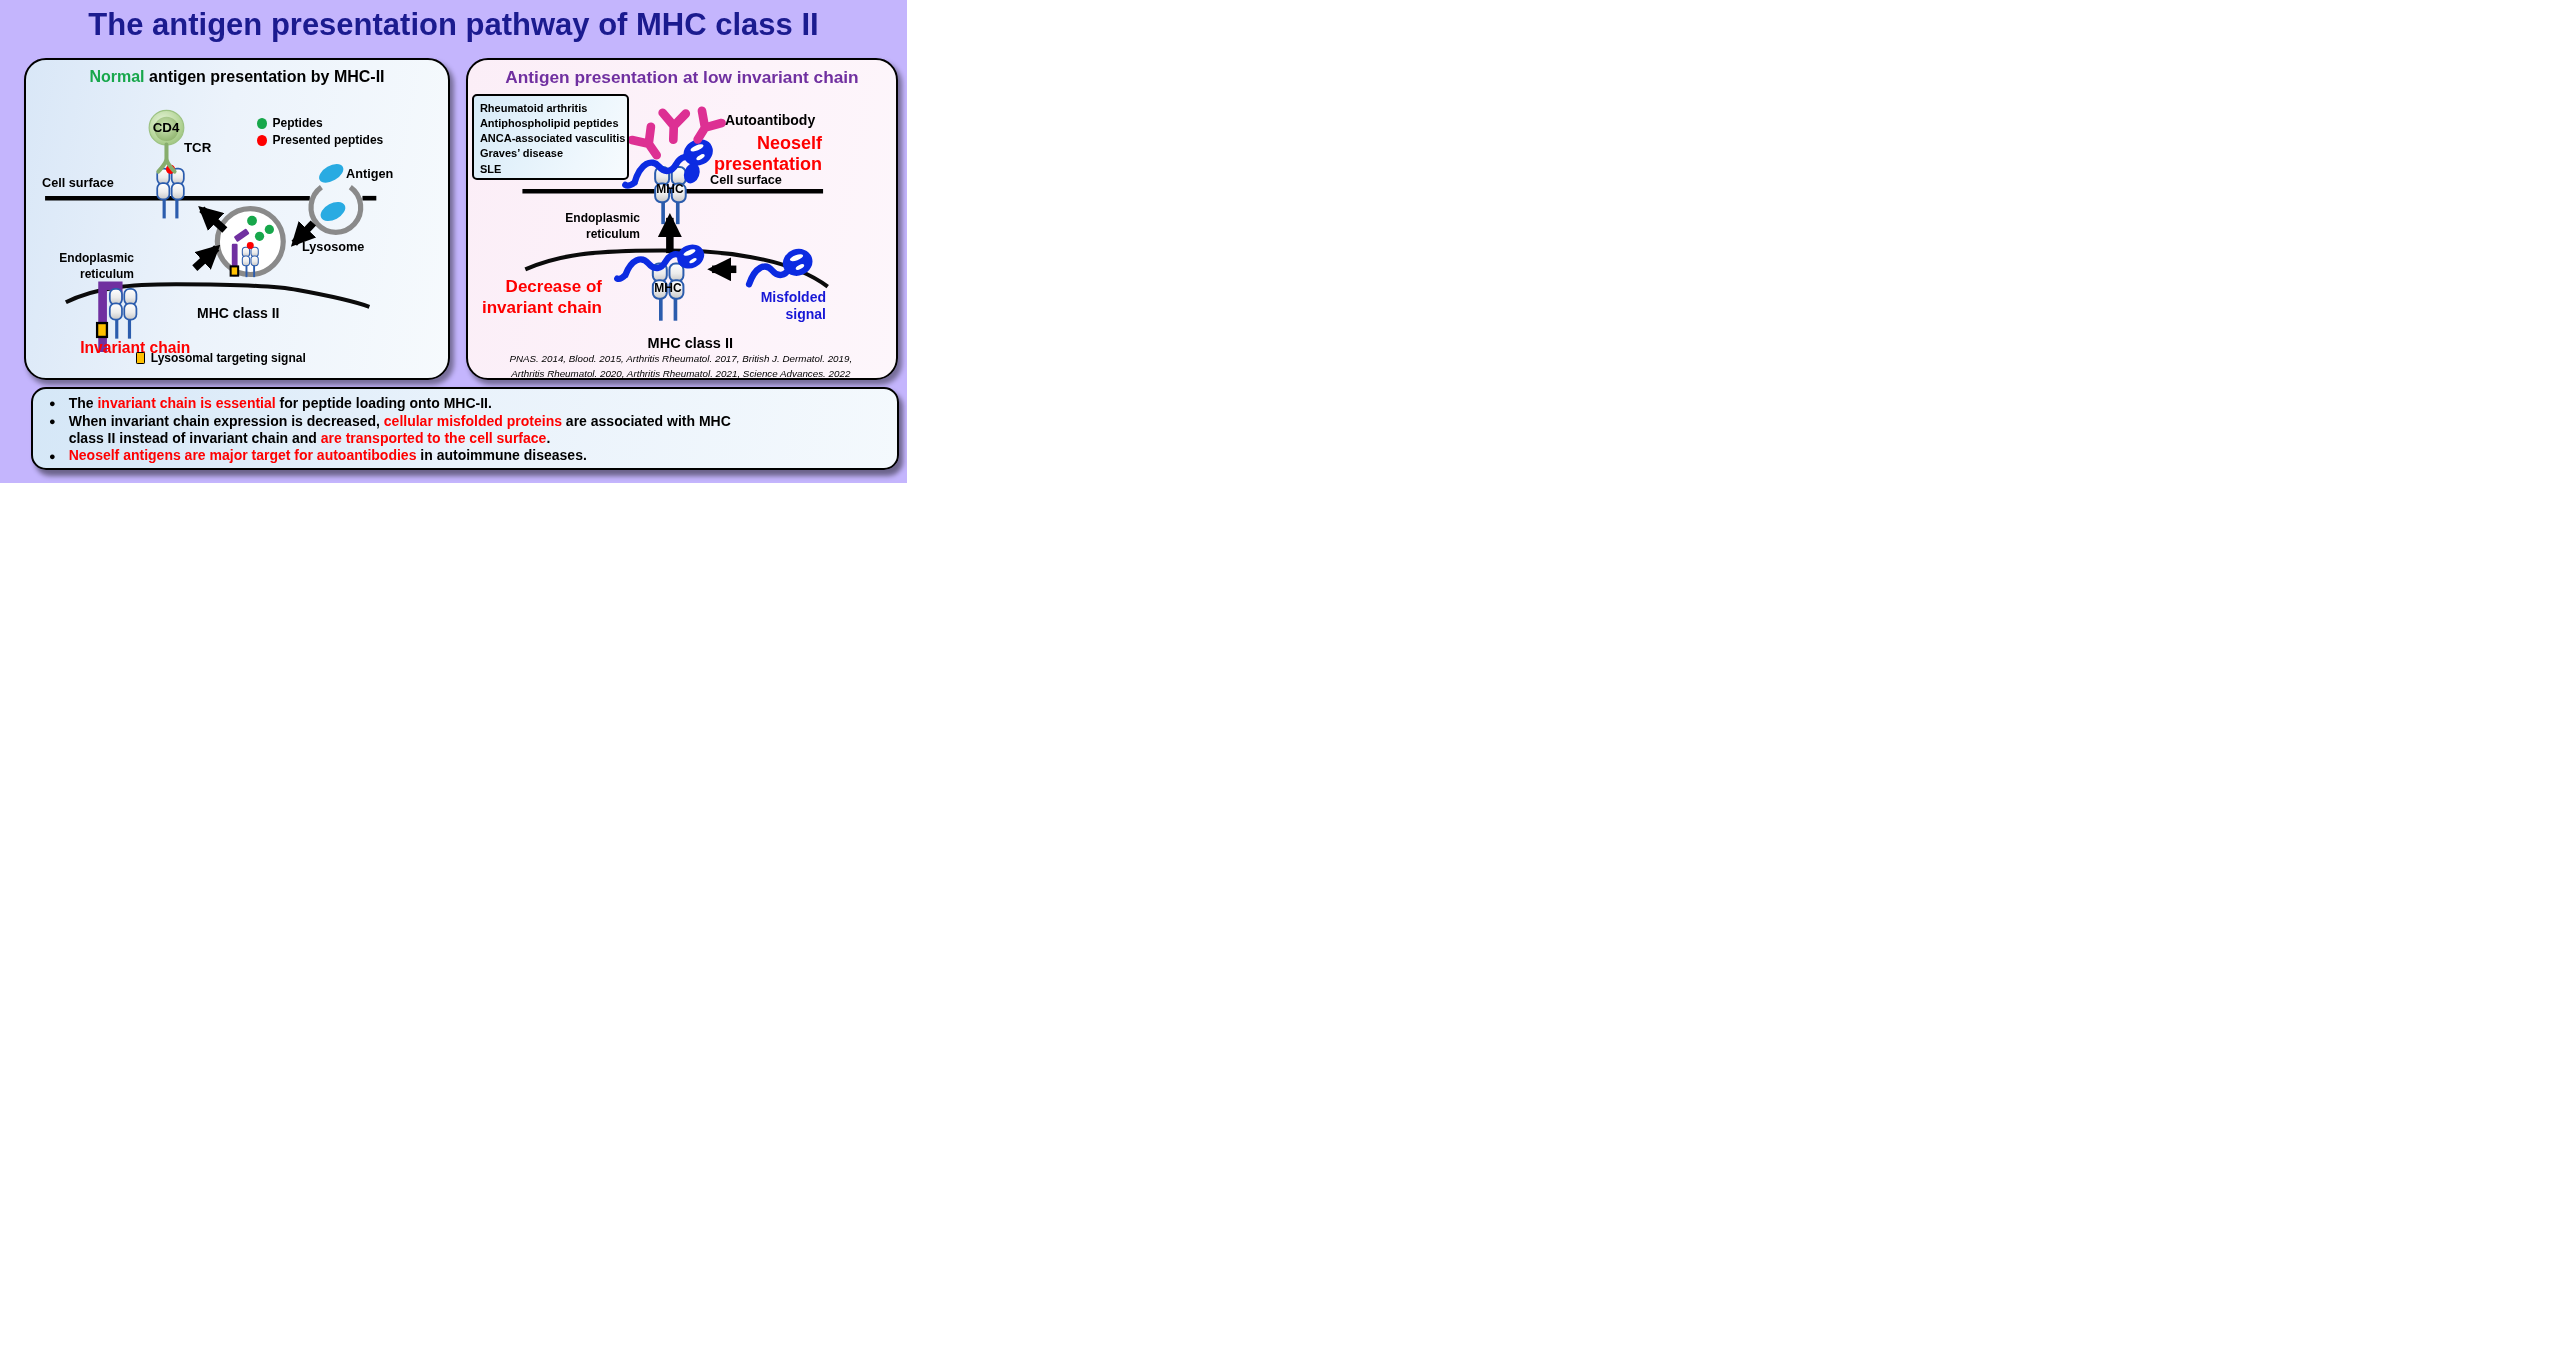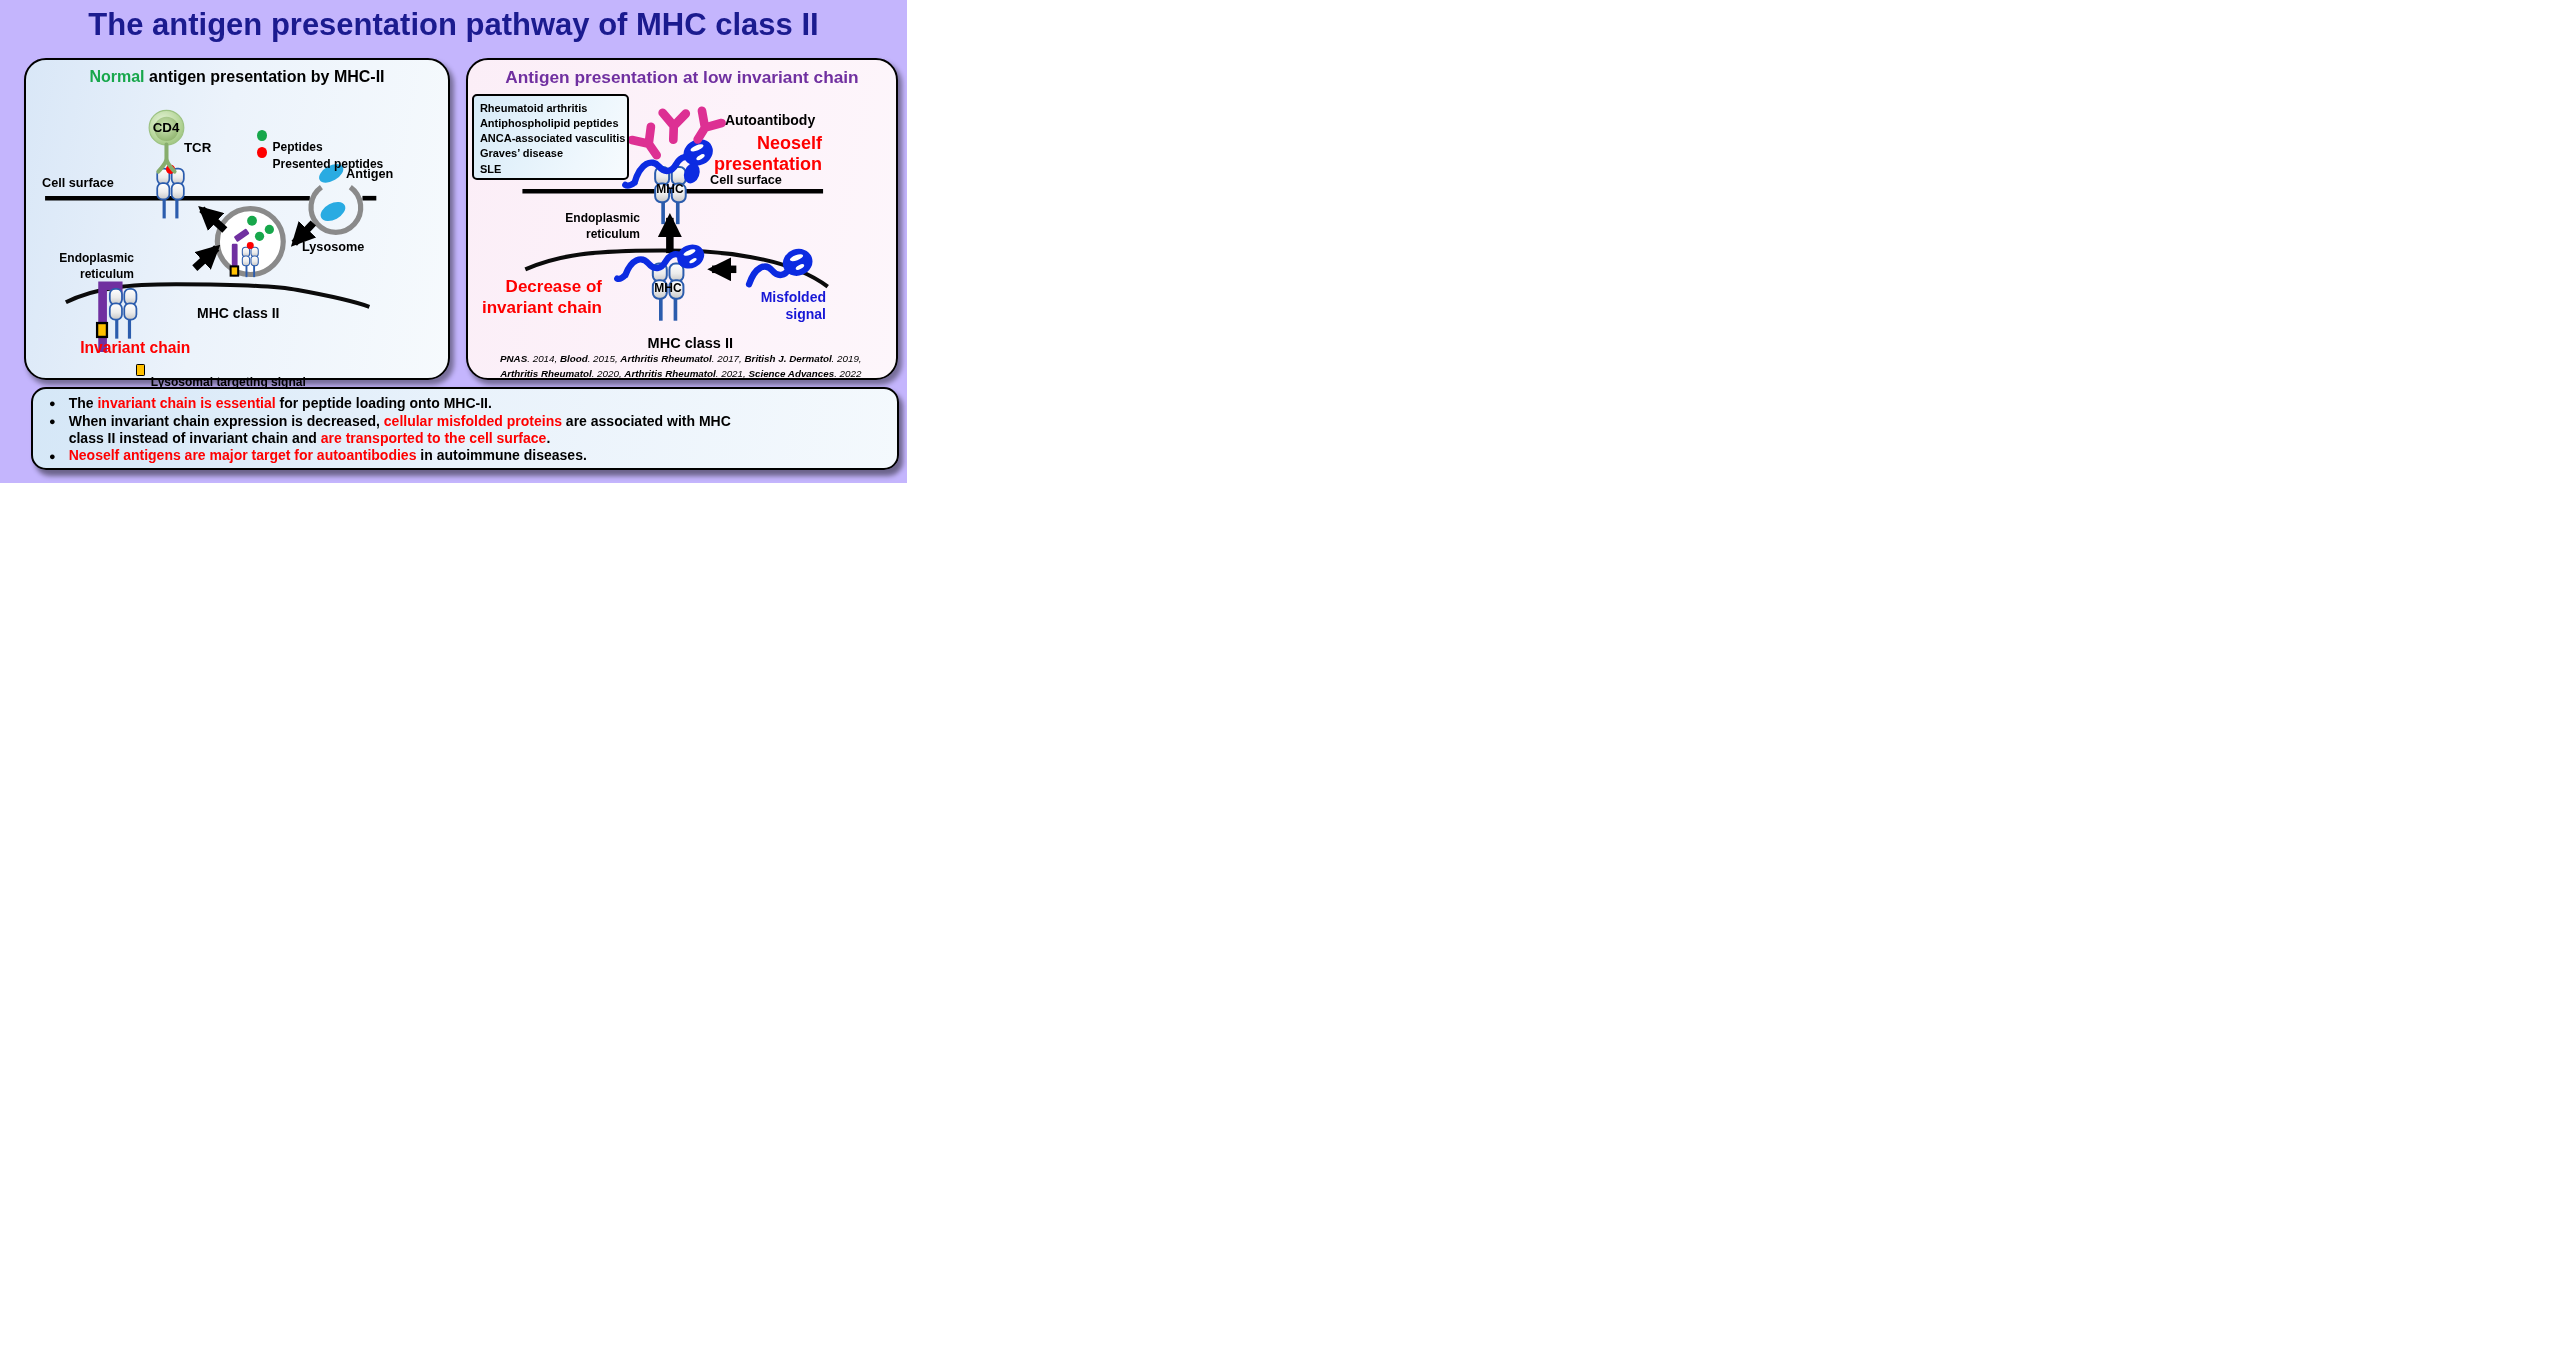--- a/index.html
+++ b/index.html
@@ -25,32 +25,32 @@
   #right-header{left:0;top:7px;width:428px;text-align:center;font-size:17.3px;font-weight:bold;color:#7030a0;}
   .red-lbl{color:#fe0000;}
   .blue-lbl{color:#1717d6;}
   #disease-box{position:absolute;left:3.5px;top:34px;width:157px;height:86px;
                background:linear-gradient(115deg,#d7ebf8 0%,#eef7fd 70%,#f7fbfe 100%);
                border:2.3px solid #000;border-radius:5px;box-sizing:border-box;
                padding:4.6px 2.3px 3.5px 6.4px;}
   #disease-box div{font-size:11px;font-weight:bold;line-height:15.3px;color:#000;white-space:nowrap;}
   #citations{position:absolute;left:5.8px;top:292px;width:414px;text-align:center;
              font-style:italic;font-size:9.8px;line-height:14.5px;color:#000;}
-  #citations .seg-bi{font-weight:bold;}
+  #citations .seg-bi{font-weight:normal;}
   
   #summary-content{position:absolute;left:16px;top:5.8px;width:833px;}
   .bullet-row{display:flex;align-items:flex-start;}
   .bullet-glyph{width:19.7px;flex:0 0 19.7px;font-size:11px;line-height:17.3px;color:#000;text-align:left;padding-top:0.6px;}
   .bullet-text{font-size:14px;font-weight:bold;line-height:17.3px;color:#000;}
   .seg-red{color:#fe0000;}
   .legend-row{position:absolute;display:flex;align-items:center;gap:5.8px;}
   .legend-dot{width:9.8px;height:11px;border-radius:50%;}
   .legend-dot.green{background:#17a74b;}
   .legend-dot.red{background:#fe0000;}
-  .legend-label{font-size:12px;font-weight:bold;color:#000;white-space:nowrap;margin-top:24px;}
+  .legend-label{font-size:12px;font-weight:bold;color:#000;white-space:nowrap;}
   .sig-icon{width:7px;height:10.4px;background:#ffc000;border:1.7px solid #000;border-radius:1.2px;}
   svg{position:absolute;left:0;top:0;overflow:visible;}
 </style>
 </head>
 <body>
 
 <div id="stage">
 
   <svg width="0" height="0">
     <defs>

